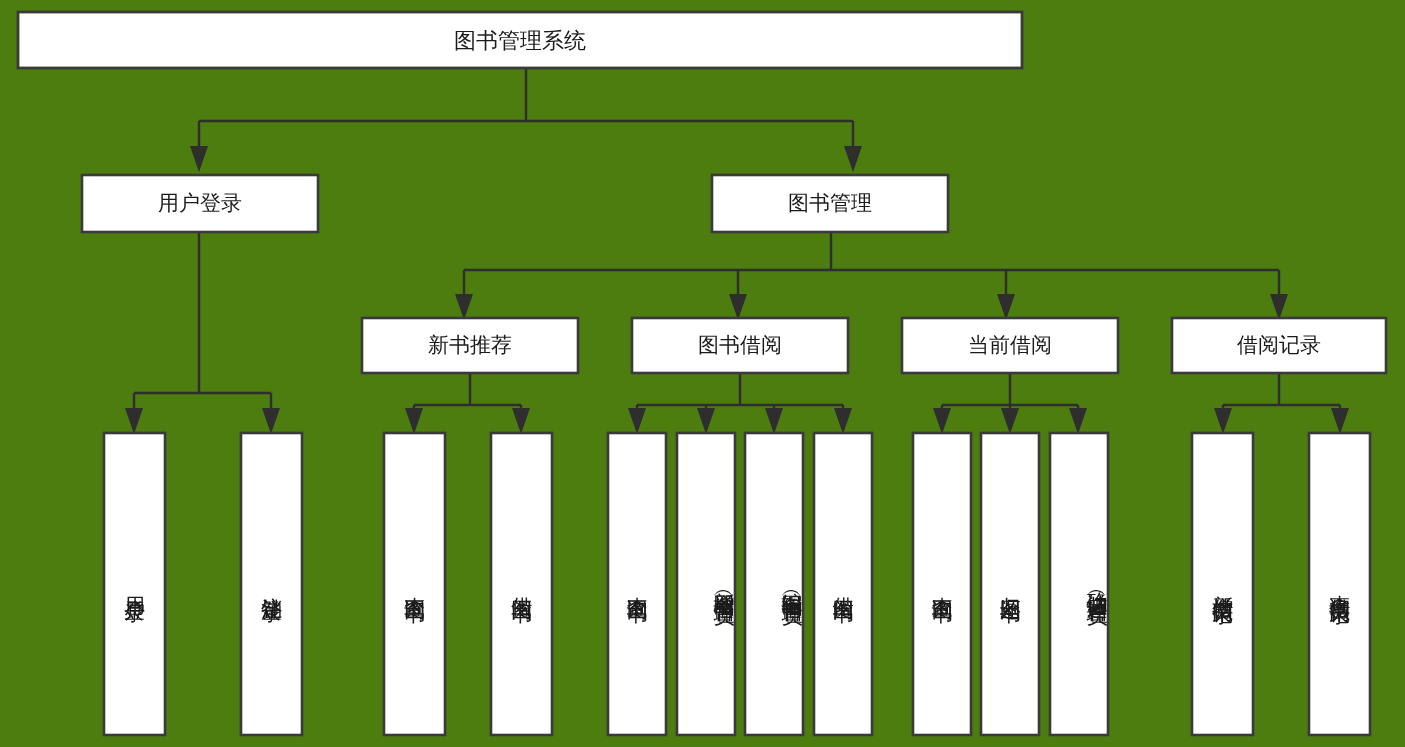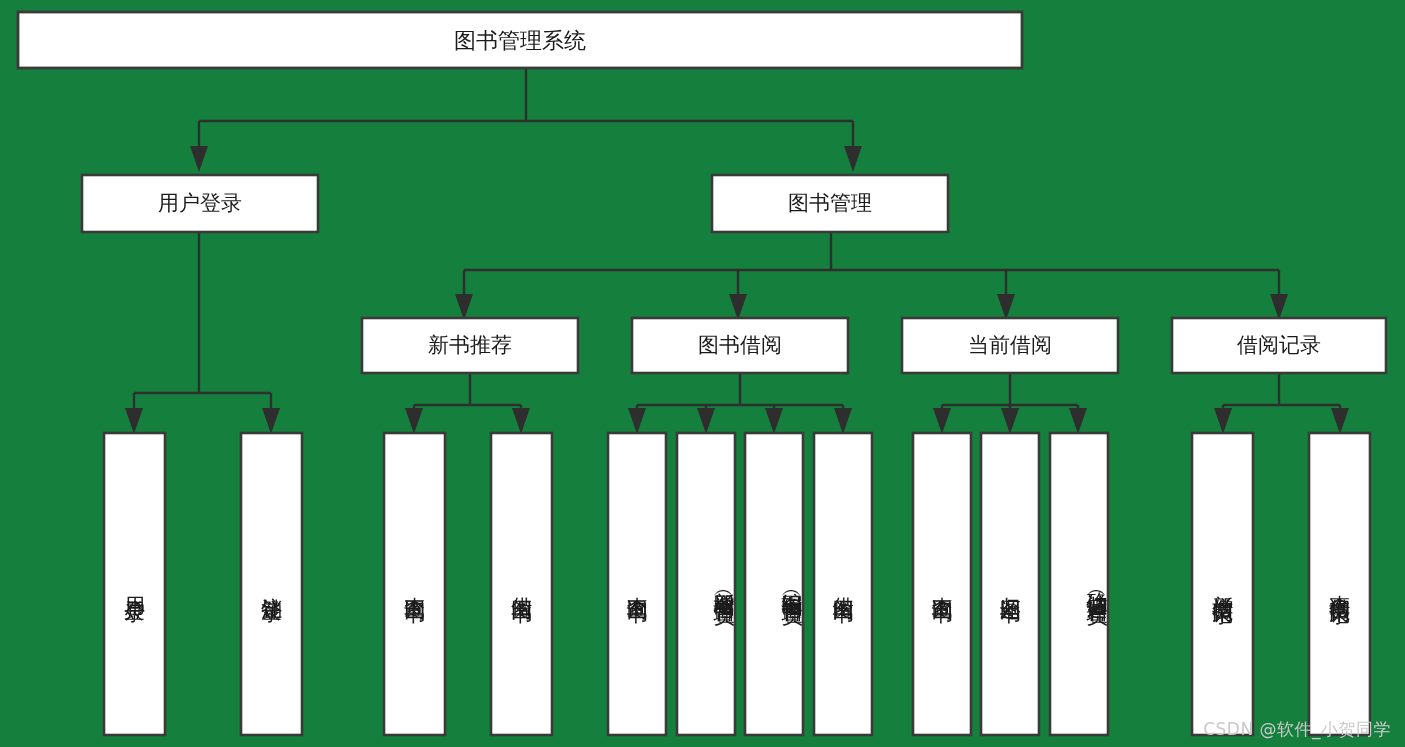--- a/index.html
+++ b/index.html
@@ -11,21 +11,21 @@
   body {
     width: 1405px;
     height: 747px;
     overflow: hidden;
     font-family: "DejaVu Sans", "Liberation Sans", sans-serif;
   }
   #diagram-root {
     position: relative;
     width: 1405px;
     height: 747px;
-    background: #15803d;
+    background: #4d7c0f;
   }
   svg#tree-svg {
     position: absolute;
     left: 0;
     top: 0;
     width: 1405px;
     height: 747px;
     display: block;
   }
   .node-box {
@@ -232,14 +232,13 @@
   <div class="leaf-label" style="left:745px; top:438px; width:58px; height:292px; display:flex; align-items:flex-start; justify-content:center;">编辑图书（管理员）</div>
   <div class="leaf-label" style="left:814px; top:433px; width:58px; height:302px; display:flex; align-items:center; justify-content:center;">借阅图书</div>
 
   <div class="leaf-label" style="left:913px; top:433px; width:58px; height:302px; display:flex; align-items:center; justify-content:center;">查询图书</div>
   <div class="leaf-label" style="left:981px; top:433px; width:58px; height:302px; display:flex; align-items:center; justify-content:center;">归还图书</div>
   <div class="leaf-label" style="left:1050px; top:438px; width:58px; height:292px; display:flex; align-items:flex-start; justify-content:center;">确认归还（管理员）</div>
 
   <div class="leaf-label" style="left:1192px; top:433px; width:61px; height:302px; display:flex; align-items:center; justify-content:center;">新增借阅记录</div>
   <div class="leaf-label" style="left:1309px; top:433px; width:61px; height:302px; display:flex; align-items:center; justify-content:center;">查询借阅记录</div>
 
-  <div class="watermark">CSDN @软件_小贺同学</div>
 </div>
 
 </body></html>

